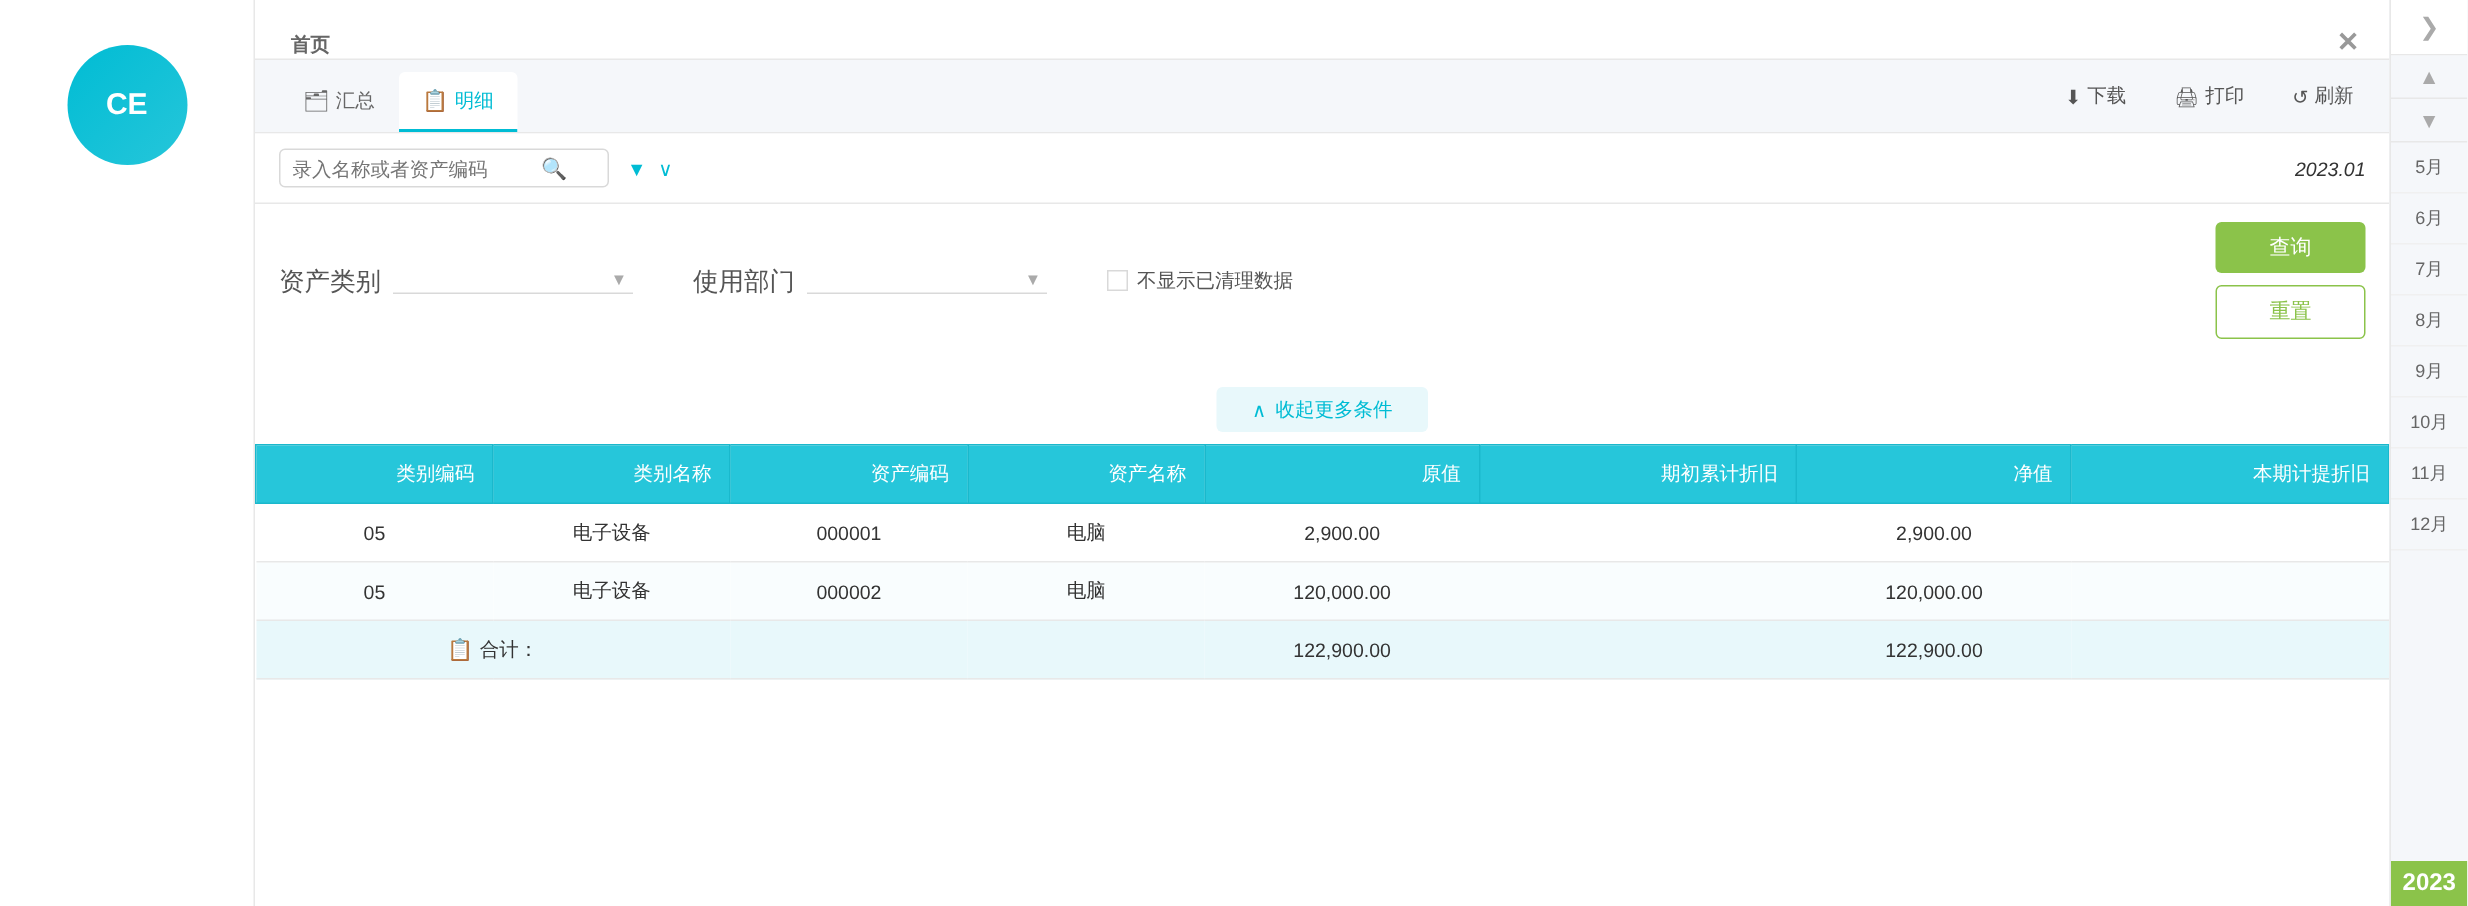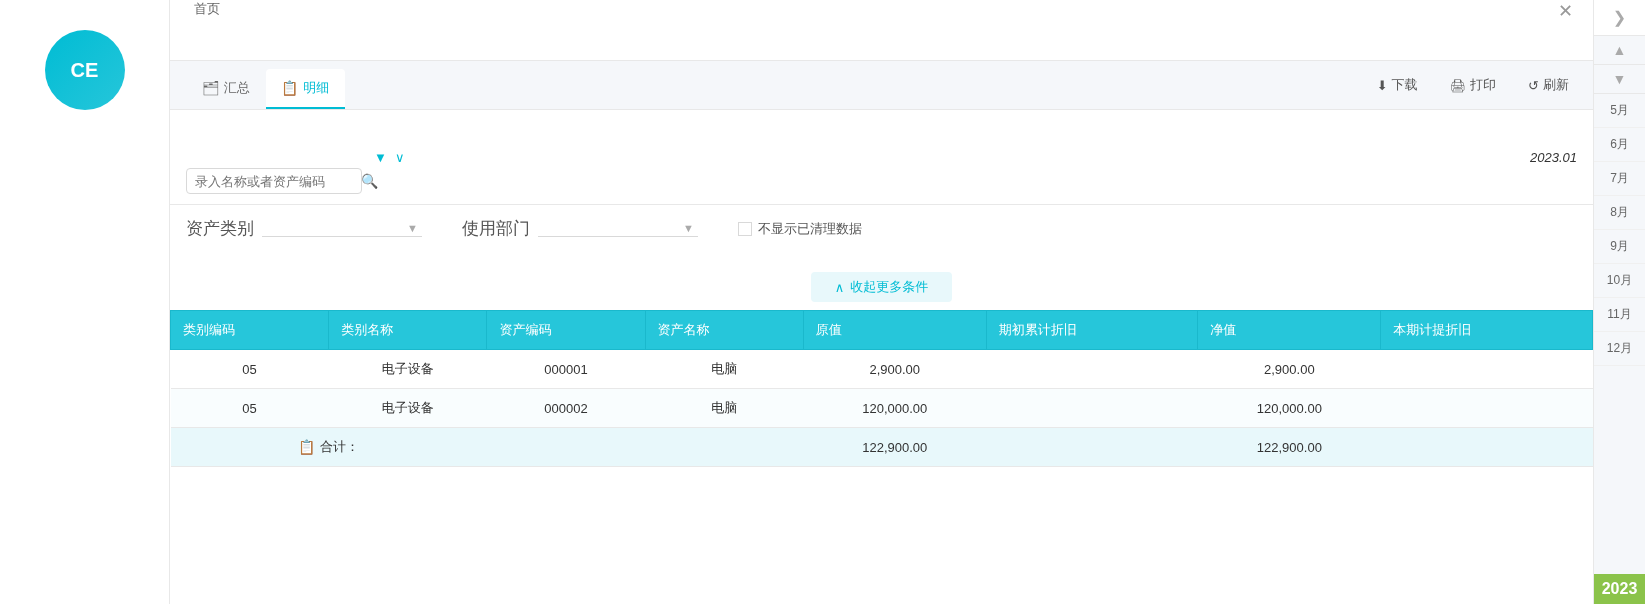--- a/index.html
+++ b/index.html
@@ -36,25 +36,26 @@
       display: flex;
       flex-direction: column;
       background: #f0f2f5;
       overflow: hidden;
     }
 
     
     .top-nav {
       background: #fff;
       display: flex;
-      align-items: flex-start;
-      height: 61px;
+      align-items: flex-end;
+      height: 40px;
       border-bottom: 1px solid #e8e8e8;
       padding: 0 12px;
       flex-shrink: 0;
+      font-weight: bold;
     }
     .nav-home {
       font-size: 13px;
       color: #666;
       cursor: pointer;
       padding: 0 12px;
     }
     .nav-tab {
       display: flex;
       align-items: center;
@@ -153,24 +154,23 @@
       border-bottom: 1px solid #e8e8e8;
       flex-shrink: 0;
       gap: 12px;
     }
     .search-input-wrap {
       display: flex;
       align-items: center;
       border: 1px solid #d9d9d9;
       border-radius: 4px;
       padding: 4px 8px;
-      width: 176px;
+      width: 220px;
       gap: 6px;
       background: #fff;
-      margin-top: 48px;
     }
     .search-input-wrap input {
       border: none;
       outline: none;
       font-size: 13px;
       color: #aaa;
       width: 160px;
       background: transparent;
     }
     .search-icon-btn {
@@ -297,21 +297,21 @@
       background: #fff;
     }
     table {
       width: 100%;
       border-collapse: collapse;
       font-size: 13px;
     }
     thead tr th {
       background: #26c6da;
       color: #fff;
-      text-align: left;
+      text-align: right;
       padding: 10px 12px;
       font-weight: normal;
       white-space: nowrap;
       border: 1px solid #1ab8cc;
     }
     tbody tr td {
       padding: 10px 12px;
       border-bottom: 1px solid #e8e8e8;
       text-align: center;
       color: #333;
@@ -473,20 +473,24 @@
         <div class="filter-item">
           <span class="filter-label">使用部门</span>
           <div class="filter-select">
             <span class="filter-select-text"></span>
             <span class="filter-select-arrow">▼</span>
           </div>
         </div>
         <div class="filter-checkbox-item">
           <div class="filter-checkbox"></div>
           <span>不显示已清理数据</span>
+        </div>
+        <div class="filter-buttons">
+          <button class="btn-query">查询</button>
+          <button class="btn-reset">重置</button>
         </div>
       </div>
     </div>
 
     <div class="collapse-bar">
       <button class="collapse-btn">
         <span>∧</span>
         <span>收起更多条件</span>
       </button>
     </div>

